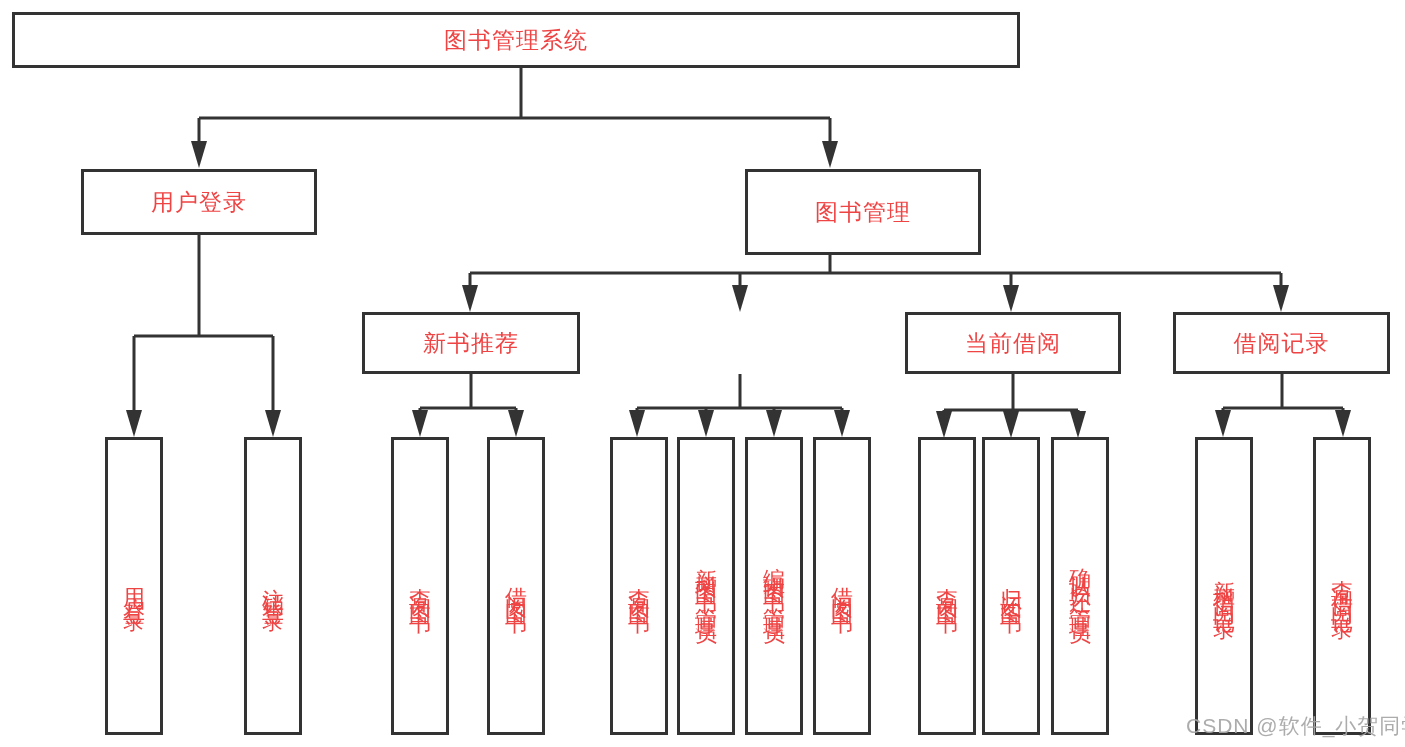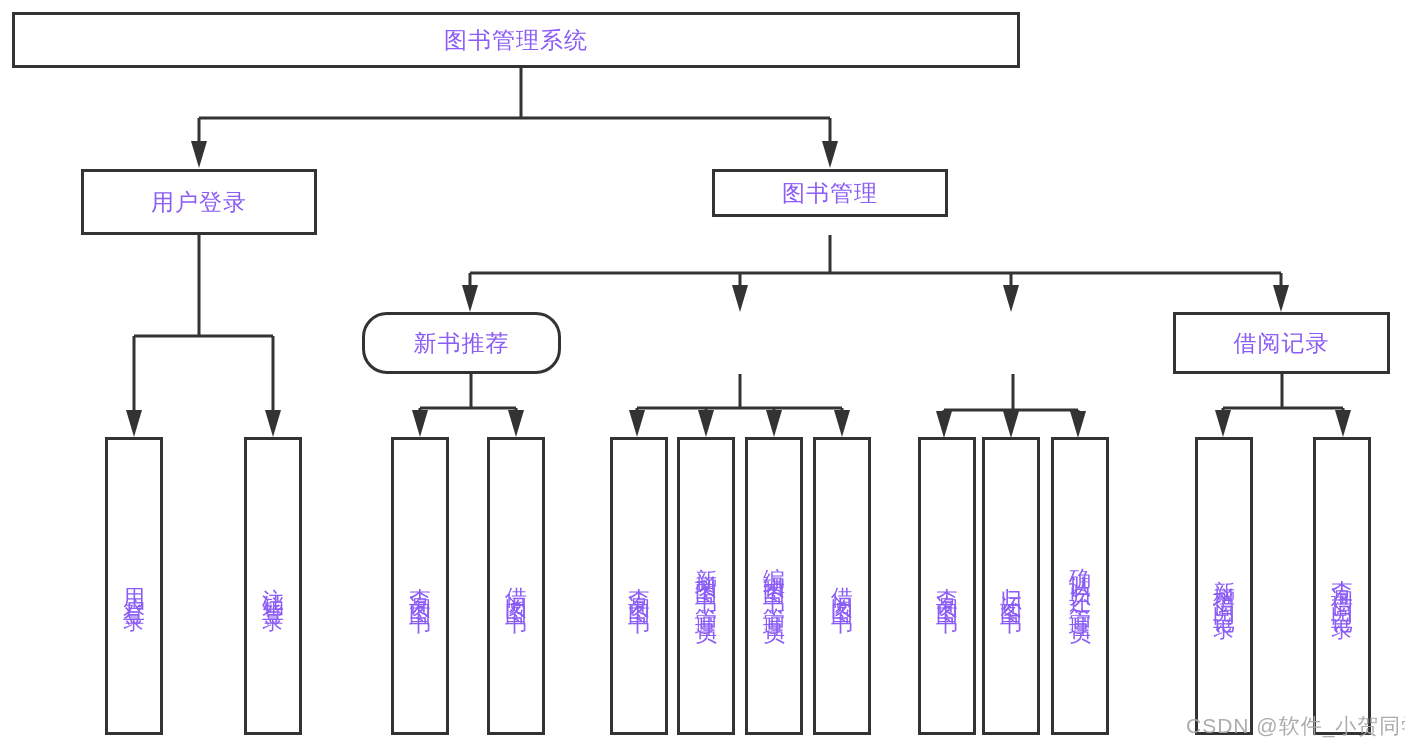--- a/index.html
+++ b/index.html
@@ -6,36 +6,36 @@
   body { font-family:"Liberation Sans", sans-serif; }
   .canvas {
     position:relative; width:1405px; height:747px;
     background:#ffffff; overflow:hidden;
   }
   svg.connectors { position:absolute; left:0; top:0; width:1405px; height:747px; }
   .node {
     position:absolute; box-sizing:border-box;
     border:3px solid #333333; background:#ffffff;
     display:flex; align-items:center; justify-content:center;
-    color:#8b5cf6;
+    color:#ef4444;
   }
   .h { font-size:23px; letter-spacing:1px; }
   .v span {
     writing-mode:vertical-rl; text-orientation:mixed;
     font-size:22px; letter-spacing:8px; line-height:1;
     white-space:nowrap;
   }
   
   .n-root  { left:12px;  top:12px;  width:1008px; height:56px; }
   
   .n-login { left:81px;  top:169px; width:236px; height:66px; }
-  .n-mgmt  { left:712px; top:169px; width:236px; height:48px; }
+  .n-mgmt  { left:745px; top:169px; width:236px; height:86px; }
   
   .n-l3 { top:312px; height:62px; }
-  .n-recommend { left:362px;  width:199px;border-radius:25px; }
+  .n-recommend { left:362px;  width:218px; }
   .n-borrow    { left:631px;  width:218px; }
   .n-current   { left:905px;  width:216px; }
   .n-records   { left:1173px; width:217px; }
   
   .leaf { top:437px; width:58px; height:298px; }
   .c1  { left:105px; }  .c2  { left:244px; }
   .c3  { left:391px; }  .c4  { left:487px; }
   .c5  { left:610px; }  .c6  { left:677px; }
   .c7  { left:745px; }  .c8  { left:813px; }
   .c9  { left:918px; }  .c10 { left:982px; }
@@ -90,20 +90,23 @@
   <div class="node h n-login">
     <span>用户登录</span>
   </div>
   <div class="node h n-mgmt">
     <span>图书管理</span>
   </div>
 
   <div class="node h n-l3 n-recommend">
     <span>新书推荐</span>
   </div>
+  <div class="node h n-l3 n-current">
+    <span>当前借阅</span>
+  </div>
   <div class="node h n-l3 n-records">
     <span>借阅记录</span>
   </div>
 
   <div class="node v leaf c1">
     <span>用户登录</span>
   </div>
   <div class="node v leaf c2">
     <span>注销登录</span>
   </div>

